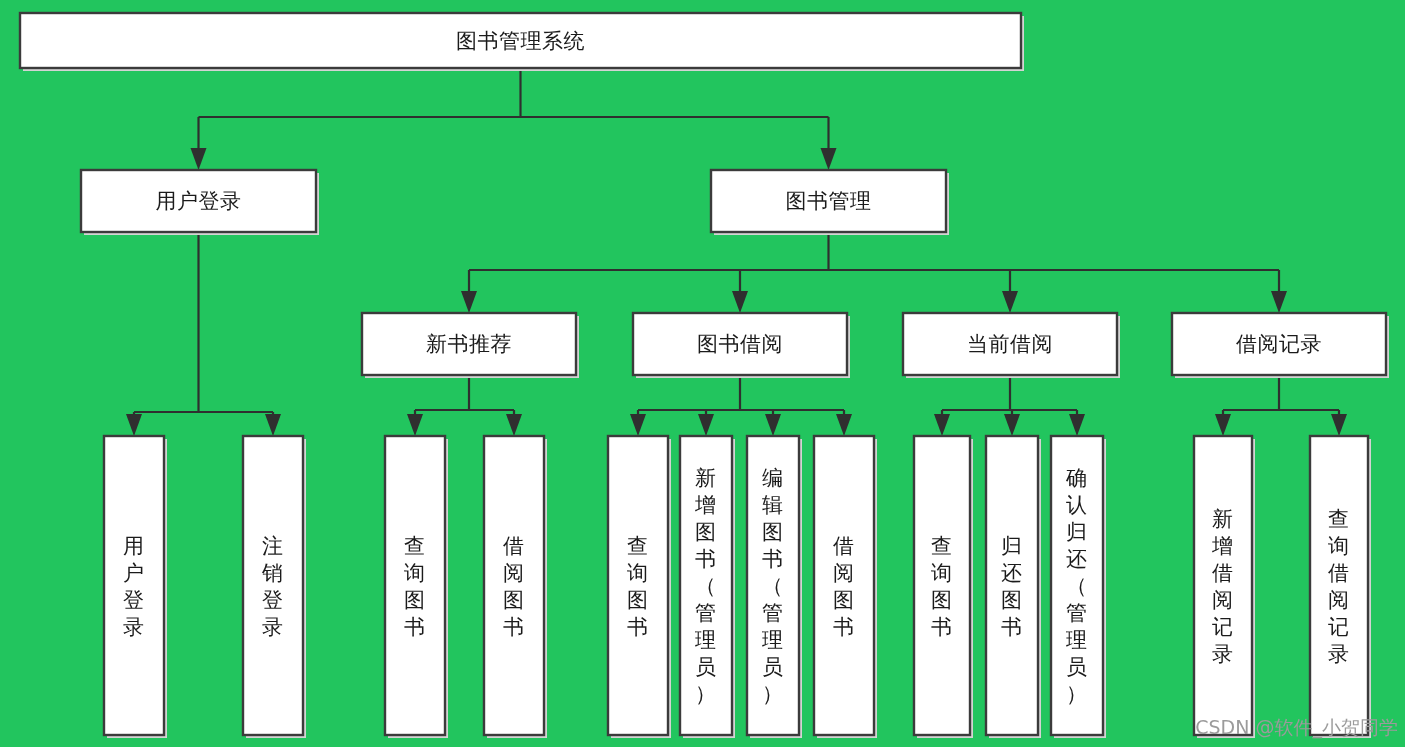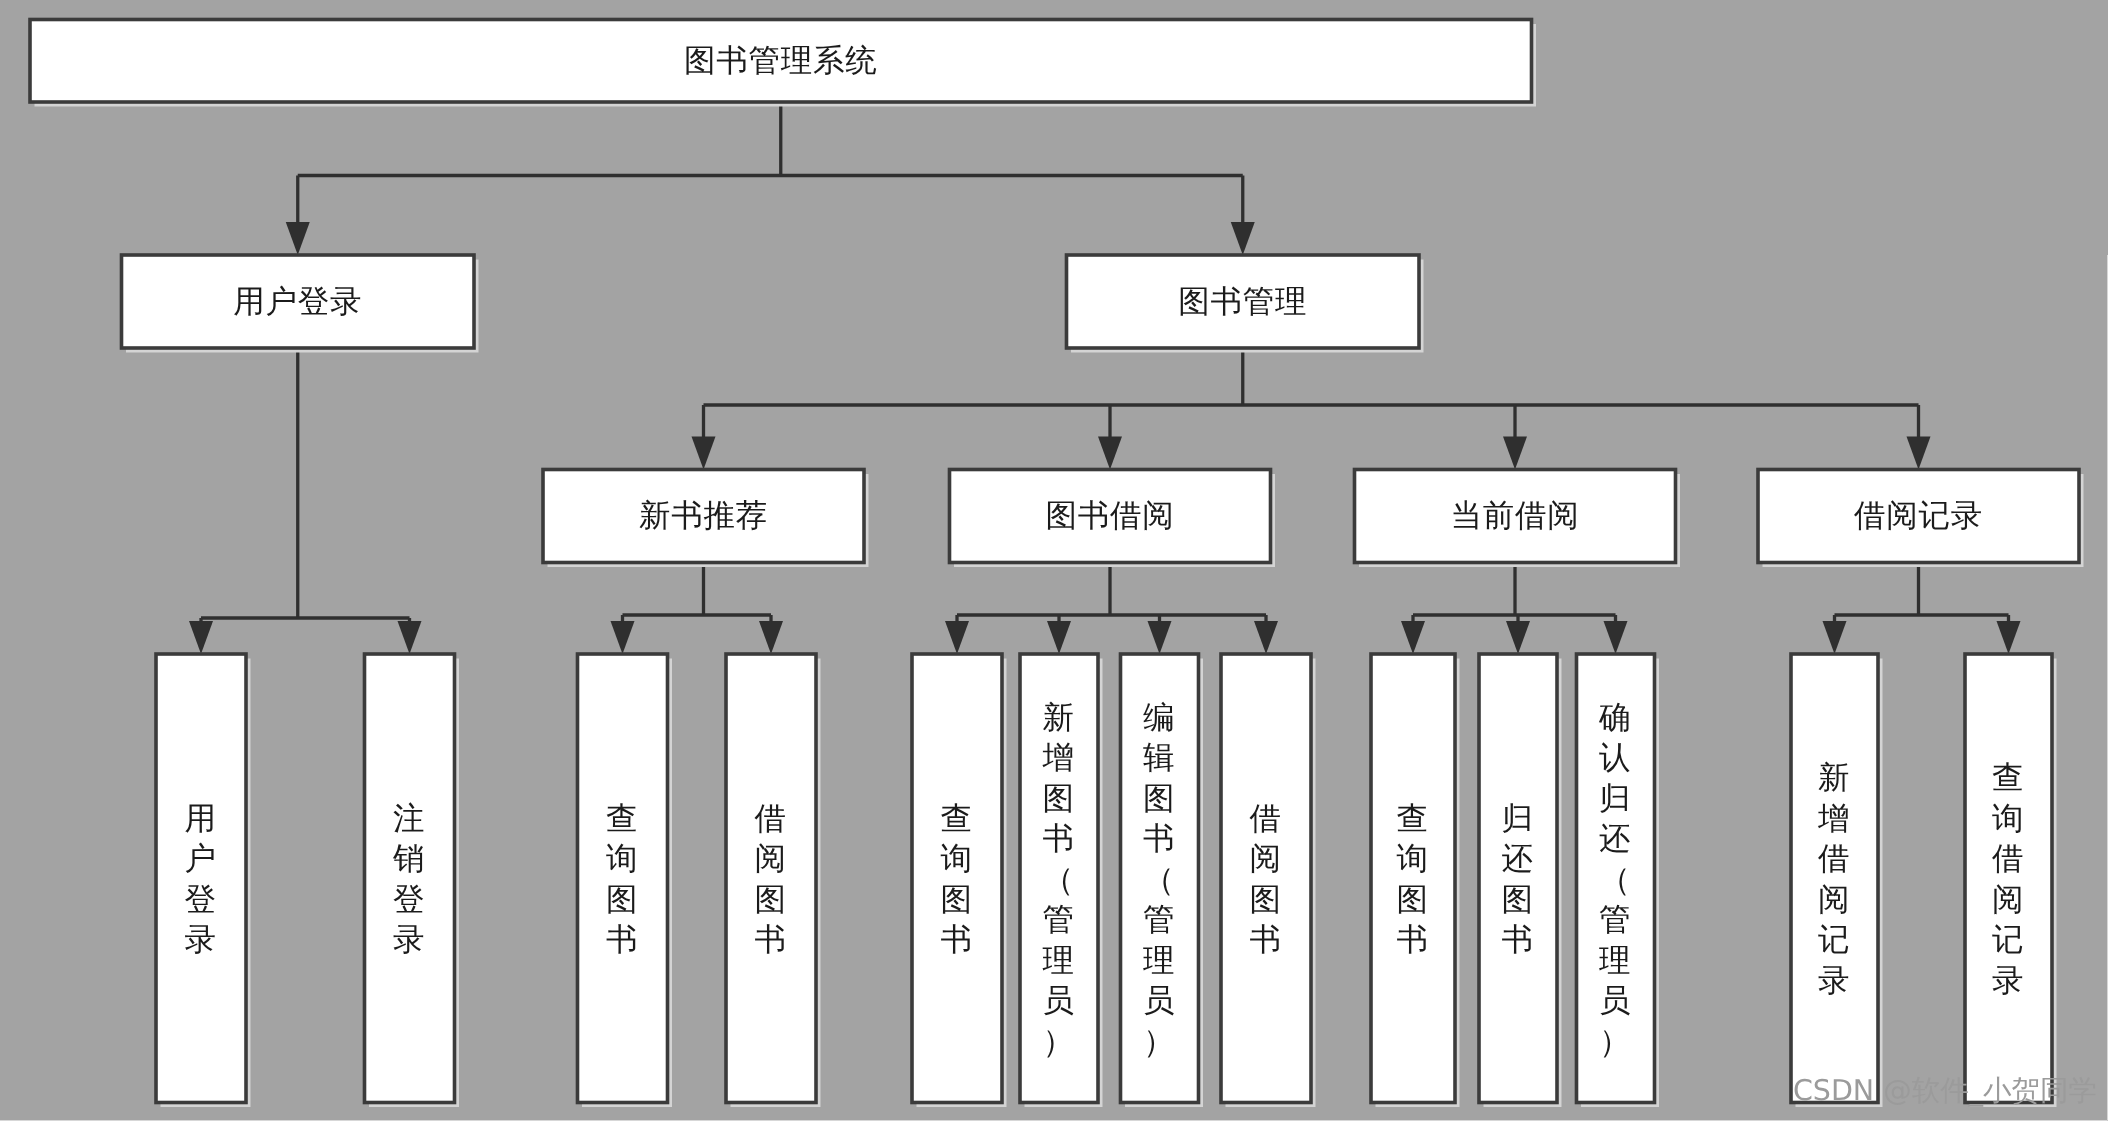--- a/index.html
+++ b/index.html
@@ -11,21 +11,21 @@
   body {
     width: 1405px;
     height: 747px;
     overflow: hidden;
     font-family: "DejaVu Sans", "Liberation Sans", sans-serif;
   }
   #diagram-root {
     position: relative;
     width: 1405px;
     height: 747px;
-    background: #a3a3a3;
+    background: #22c55e;
   }
   svg.diagram-canvas {
     position: absolute;
     top: 0;
     left: 0;
     width: 1405px;
     height: 747px;
     display: block;
   }
   .node-box {

